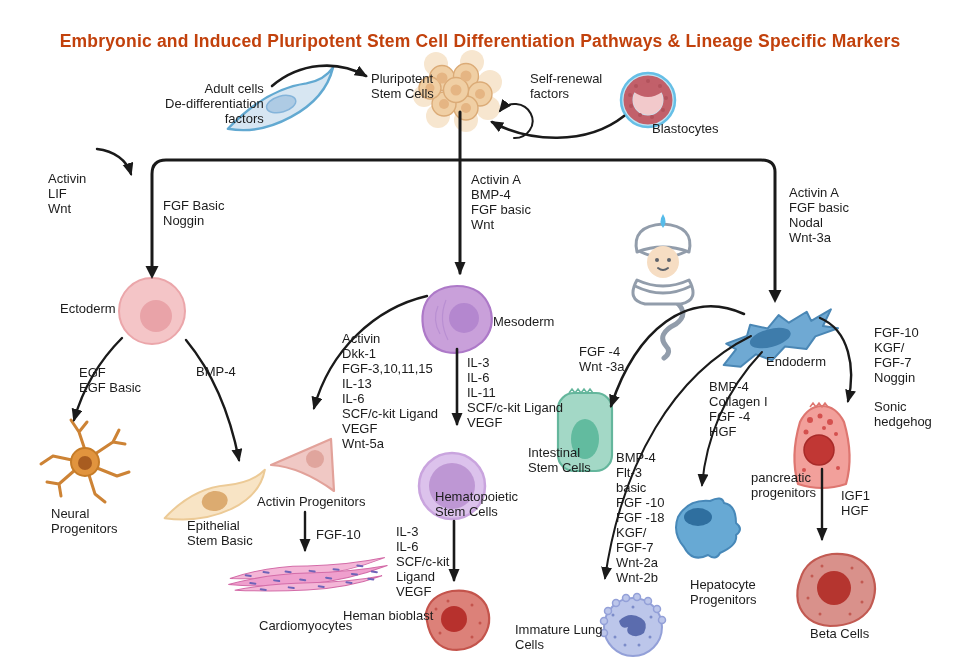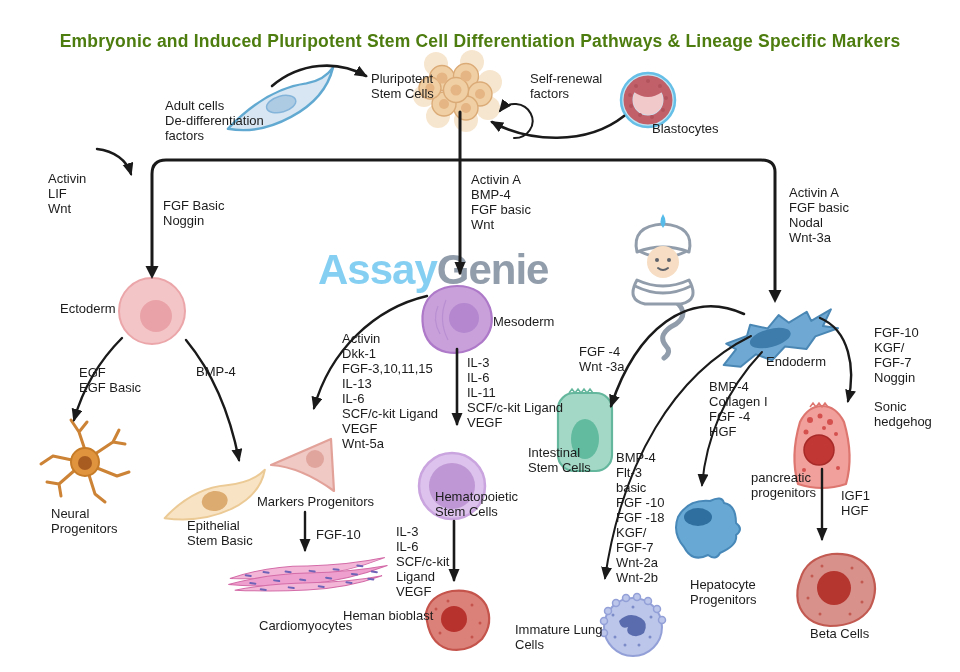--- a/index.html
+++ b/index.html
@@ -1,36 +1,35 @@
 <!DOCTYPE html>
 <html><head>
 <meta charset="utf-8">
 <style>
   html,body{margin:0;padding:0;background:#ffffff;}
   #canvas{position:relative;width:960px;height:672px;background:#ffffff;overflow:hidden;
           font-family:"Liberation Sans",sans-serif;}
   #title{position:absolute;left:0;right:0;top:31px;text-align:center;
-         font-size:17.5px;font-weight:700;color:#4d7c0f;letter-spacing:.2px;}
+         font-size:17.5px;font-weight:700;color:#c2410c;letter-spacing:.2px;}
   .lbl{position:absolute;font-size:13px;line-height:15px;color:#1c1c1c;
        white-space:pre-line;z-index:3;}
   #watermark{position:absolute;left:318px;top:246px;z-index:0;
              font-size:42px;font-weight:700;letter-spacing:-1px;opacity:.95;}
   #wm-assay{color:#7fcdf2;}
   #wm-genie{color:#8d98a7;}
   svg{position:absolute;left:0;top:0;z-index:1;}
   #genie-svg{z-index:0;}
 </style>
 </head>
 <body>
 
 <div id="canvas">
 
   <div id="title">Embryonic and Induced Pluripotent Stem Cell Differentiation Pathways &amp; Lineage Specific Markers</div>
 
-  <div id="watermark"><span id="wm-assay">Assay</span><span id="wm-genie">Genie</span></div>
 
   <svg id="genie-svg" width="960" height="672" viewBox="0 0 960 672">
     <g stroke="#8d98a7" fill="#ffffff" stroke-width="3" stroke-linecap="round" stroke-linejoin="round" opacity="0.95">
       <path d="M 671,298 Q 692,312 676,324 Q 656,334 666,346 Q 672,352 664,358" fill="none" stroke-width="5"></path>
       <path d="M 637,280 Q 626,300 645,304 L 681,304 Q 700,300 689,280 Q 663,292 637,280 Z"></path>
       <path d="M 637,252 Q 631,226 663,224 Q 695,226 689,252 Q 663,242 637,252 Z"></path>
       <path d="M 641,252 Q 663,262 685,252" fill="none"></path>
       <circle cx="663" cy="262" r="16" fill="#f6dcc0" stroke="none"></circle>
       <circle cx="657" cy="260" r="2" fill="#555a63" stroke="none"></circle>
       <circle cx="669" cy="260" r="2" fill="#555a63" stroke="none"></circle>
@@ -253,21 +252,21 @@
       <path d="M 744,314 C 688,288 636,330 611,406" stroke-width="2.6" marker-end="url(#ah)"></path>
       <path d="M 751,336 C 674,374 622,462 605,578" stroke-width="2" marker-end="url(#ah)"></path>
       <path d="M 762,352 C 724,392 706,440 702,485" stroke-width="2" marker-end="url(#ah)"></path>
       <path d="M 820,318 C 849,330 856,368 848,401" stroke-width="2.4" marker-end="url(#ah)"></path>
       <path d="M 822,469 L 822,539" stroke-width="2.4" marker-end="url(#ah)"></path>
     </g>
     <polygon points="145.5,266 158.5,266 152,279" fill="#1a1a1a"></polygon>
     <polygon points="768.5,290 781.5,290 775,303" fill="#1a1a1a"></polygon>
   </svg>
 
-  <div class="lbl" style="left:165px;top:98px;">Adult cells
+  <div class="lbl" style="left:165px;top:81px;text-align:right;">Adult cells
 De-differentiation
 factors</div>
   <div class="lbl" style="left:371px;top:71px;">Pluripotent
 Stem Cells</div>
   <div class="lbl" style="left:494px;top:71px;margin-left:36px;">Self-renewal
 factors</div>
   <div class="lbl" style="left:652px;top:121px;">Blastocytes</div>
 
   <div class="lbl" style="left:48px;top:171px;">Activin
 LIF
@@ -313,21 +312,21 @@
 hedgehog</div>
   <div class="lbl" style="left:709px;top:379px;">BMP-4
 Collagen I
 FGF -4
 HGF</div>
 
   <div class="lbl" style="left:51px;top:506px;">Neural
 Progenitors</div>
   <div class="lbl" style="left:187px;top:518px;">Epithelial
 Stem Basic</div>
-  <div class="lbl" style="left:257px;top:494px;">Markers Progenitors</div>
+  <div class="lbl" style="left:257px;top:494px;">Activin Progenitors</div>
   <div class="lbl" style="left:316px;top:527px;">FGF-10</div>
   <div class="lbl" style="left:259px;top:594px;margin-top:24px;">Cardiomyocytes</div>
 
   <div class="lbl" style="left:416px;top:489px;margin-left:19px;">Hematopoietic
 Stem Cells</div>
   <div class="lbl" style="left:396px;top:524px;">IL-3
 IL-6
 SCF/c-kit
 Ligand
 VEGF</div>

